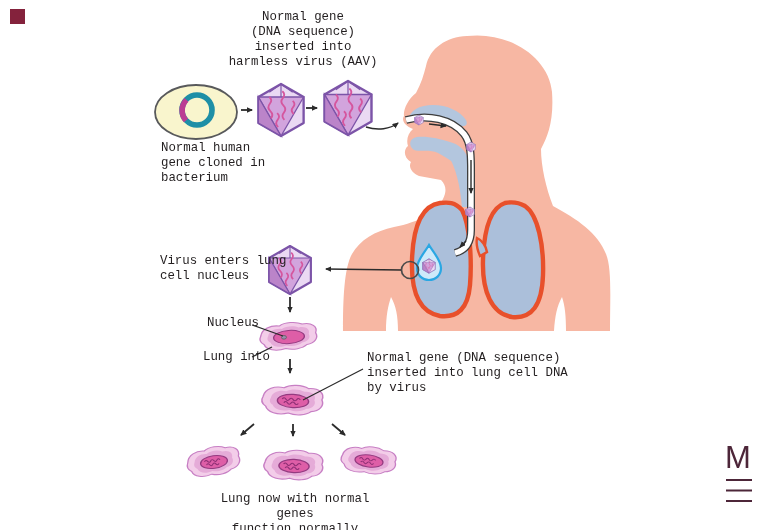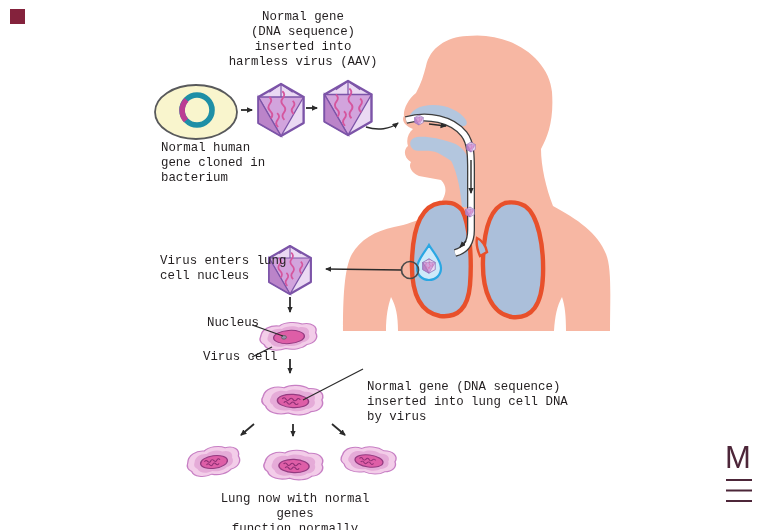--- a/index.html
+++ b/index.html
@@ -170,21 +170,21 @@
   <div class="cap" style="left:161px;top:141px">Normal human
 gene cloned in
 bacterium</div>
 
 
   <div class="cap" style="left:160px;top:254px">Virus enters lung
 cell nucleus</div>
 
   <div class="cap" style="left:207px;top:316px">Nucleus</div>
 
-  <div class="cap" style="left:203px;top:350px">Virus cell</div>
+  <div class="cap" style="left:203px;top:350px">Lung into</div>
 
-  <div class="cap" style="left:367px;top:380px">Normal gene (DNA sequence)
+  <div class="cap" style="left:367px;top:351px">Normal gene (DNA sequence)
 inserted into lung cell DNA
 by virus</div>
 
   <div class="cap center" style="left:200px;top:492px;width:190px">Lung now with normal genes
 function normally</div>
 </div>
 
 </body></html>

